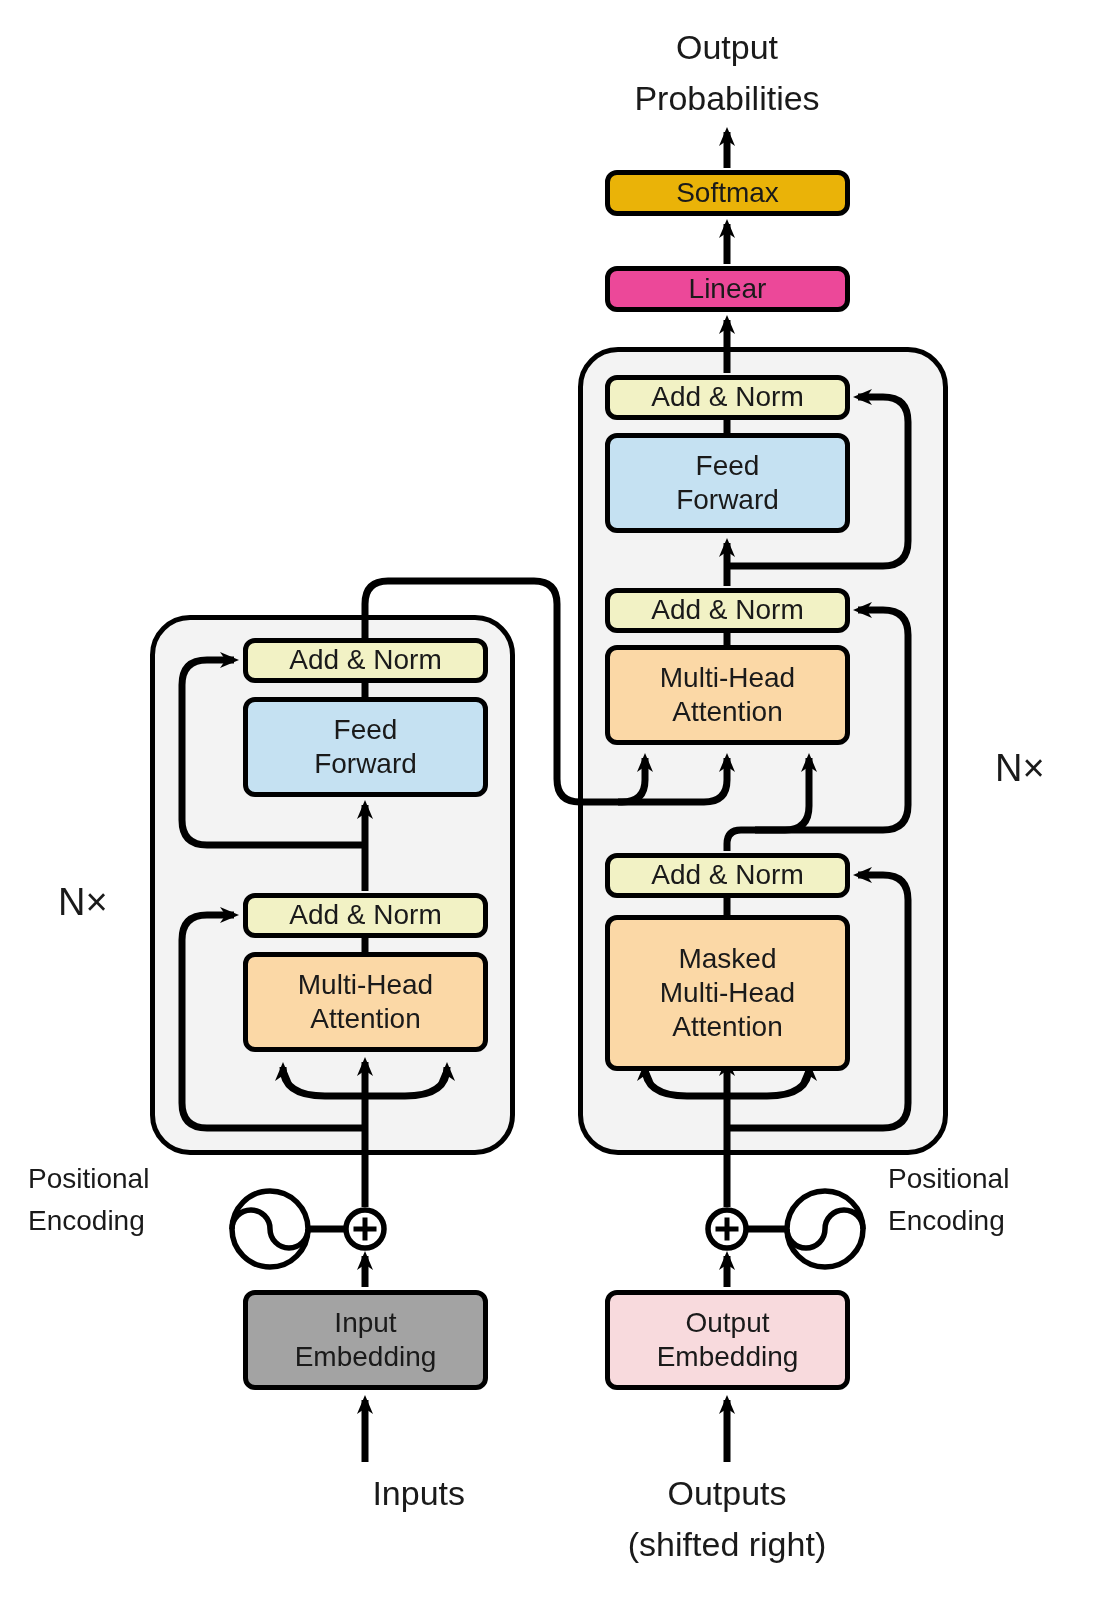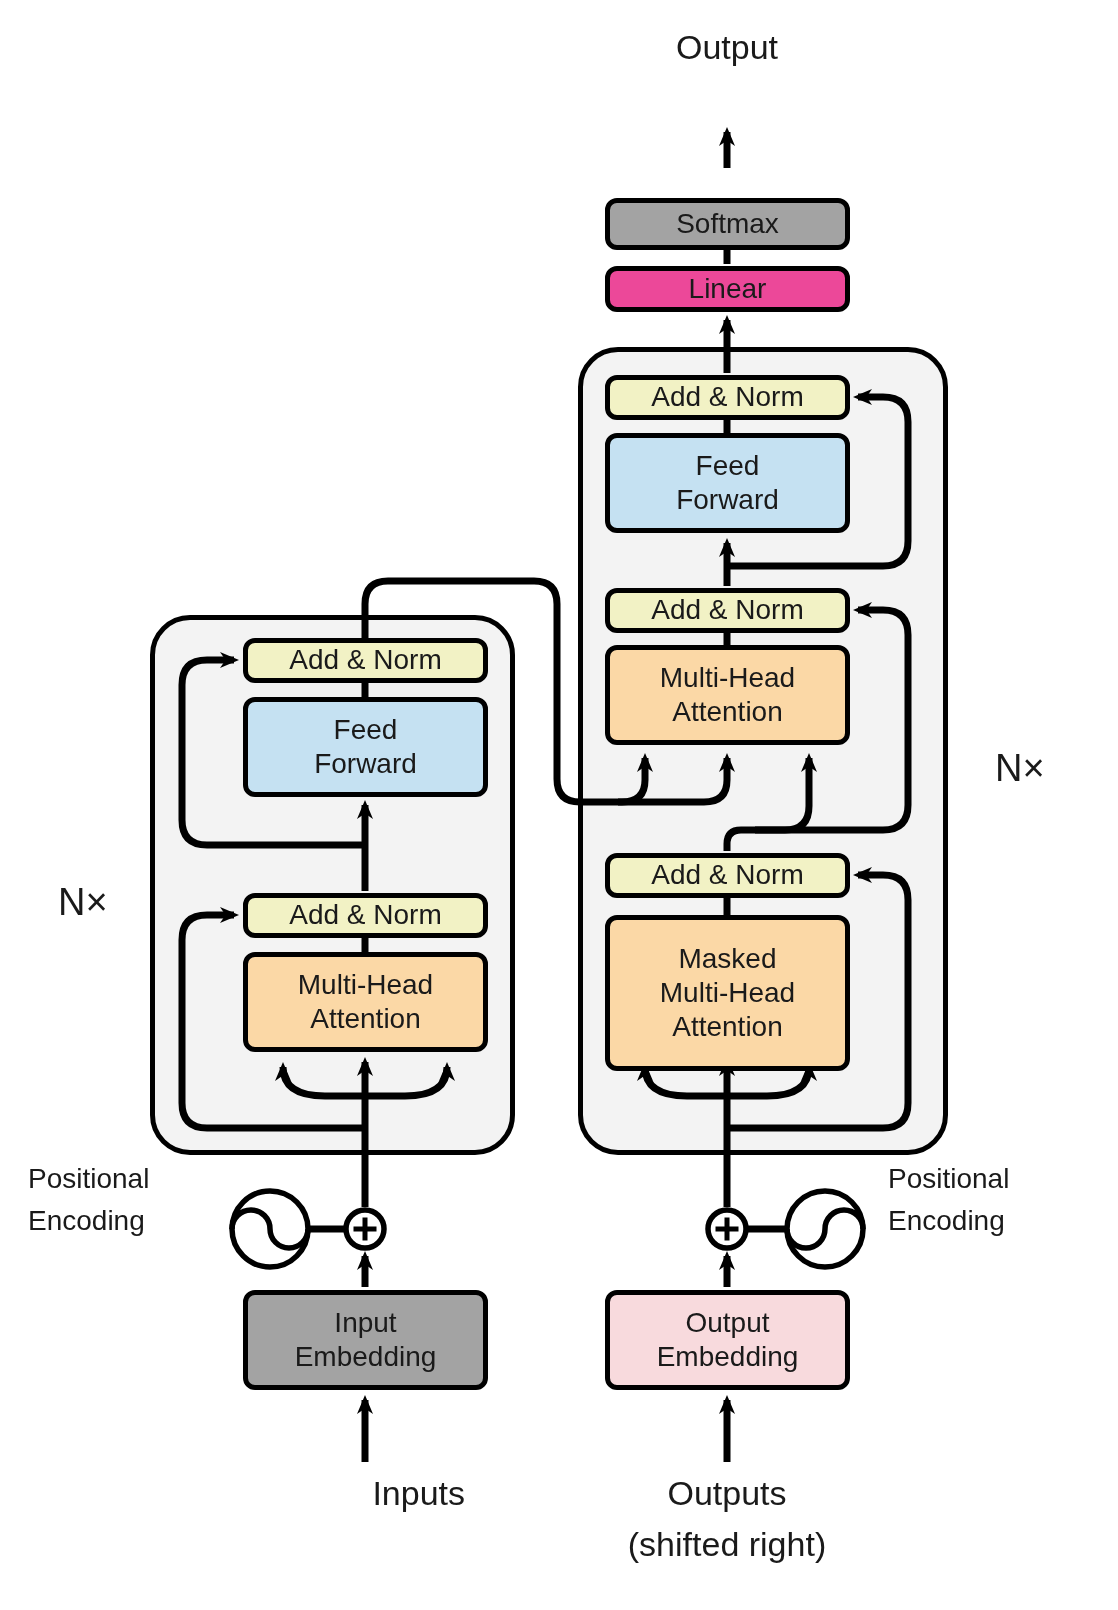--- a/index.html
+++ b/index.html
@@ -92,21 +92,21 @@
       <path fill="none" d="M 787 1229 A 19 19 0 0 0 825 1229 A 19 19 0 0 1 863 1229"></path>
 
       <circle cx="365" cy="1229" r="19"></circle>
       <path fill="none" stroke-width="5" d="M 365 1217.5 V 1240.5 M 353.5 1229 H 376.5"></path>
 
       <circle cx="727" cy="1229" r="19"></circle>
       <path fill="none" stroke-width="5" d="M 727 1217.5 V 1240.5 M 715.5 1229 H 738.5"></path>
     </g>
   </svg>
 
-  <div class="block" style="left: 605px; top: 170px; width: 245px; height: 52px; background-color: #a3a3a3; margin-top: 28px;">
+  <div class="block" style="left: 605px; top: 170px; width: 245px; height: 46px; background-color: #eab308;">
     <span>Softmax</span>
   </div>
 
   <div class="block" style="left: 605px; top: 266px; width: 245px; height: 46px; background-color: #ec4899;">
     <span>Linear</span>
   </div>
 
   <div class="block" style="left: 605px; top: 375px; width: 245px; height: 45px; background-color: rgb(242, 242, 197);">
     <span>Add &amp; Norm</span>
   </div>
@@ -158,20 +158,21 @@
     <span>Embedding</span>
   </div>
 
   <div class="block" style="left: 605px; top: 1290px; width: 245px; height: 100px; background-color: rgb(248, 218, 221);">
     <span>Output</span>
     <span>Embedding</span>
   </div>
 
   <div class="lbl center title" style="left:527px;top:22px;width:400px;">
     <div>Output</div>
+    <div>Probabilities</div>
   </div>
 
   <div class="lbl ntimes" style="left:58px;top:874px;">N×</div>
 
   <div class="lbl ntimes" style="left:995px;top:740px;">N×</div>
 
   <div class="lbl" style="left:28px;top:1158px;width:190px;">
     <div>Positional</div>
     <div>Encoding</div>
   </div>

